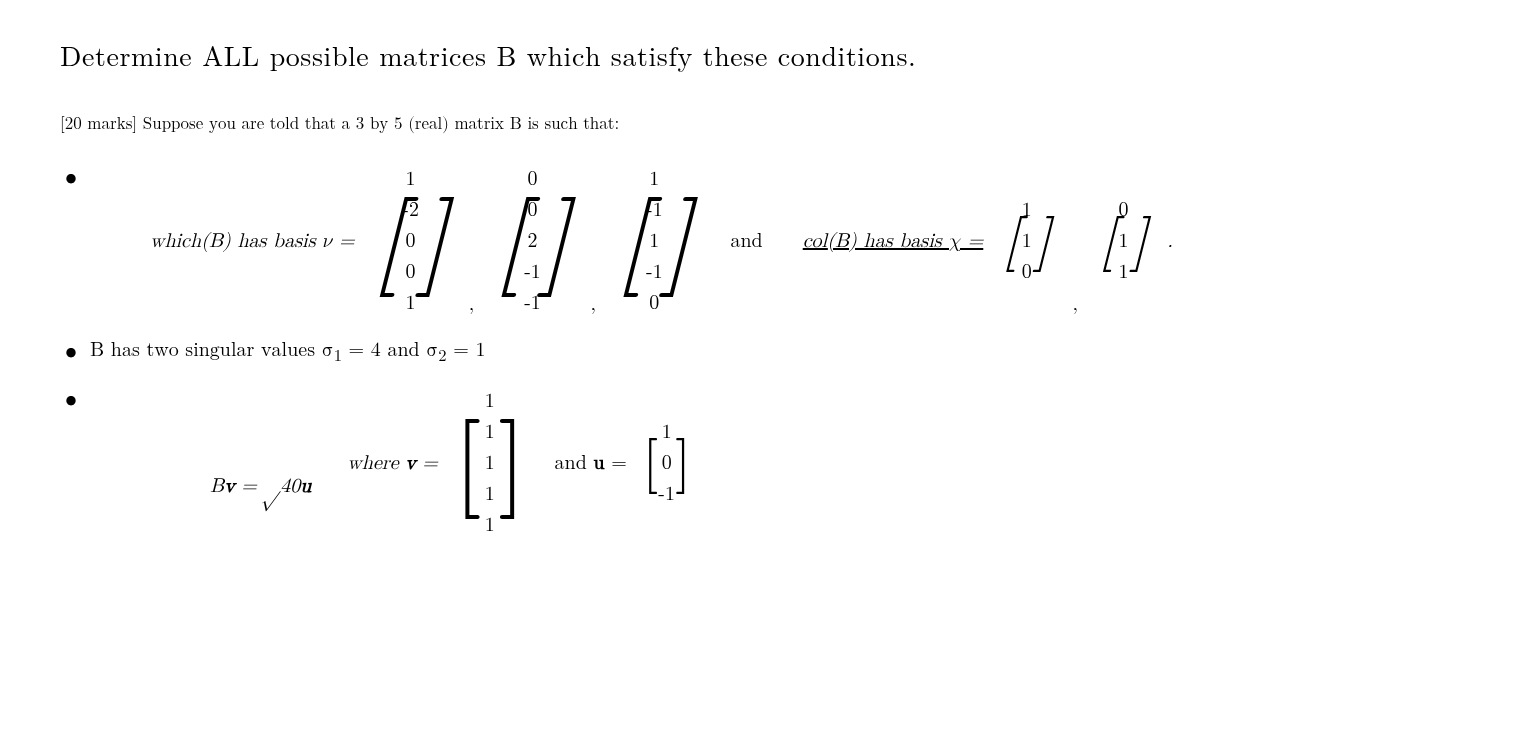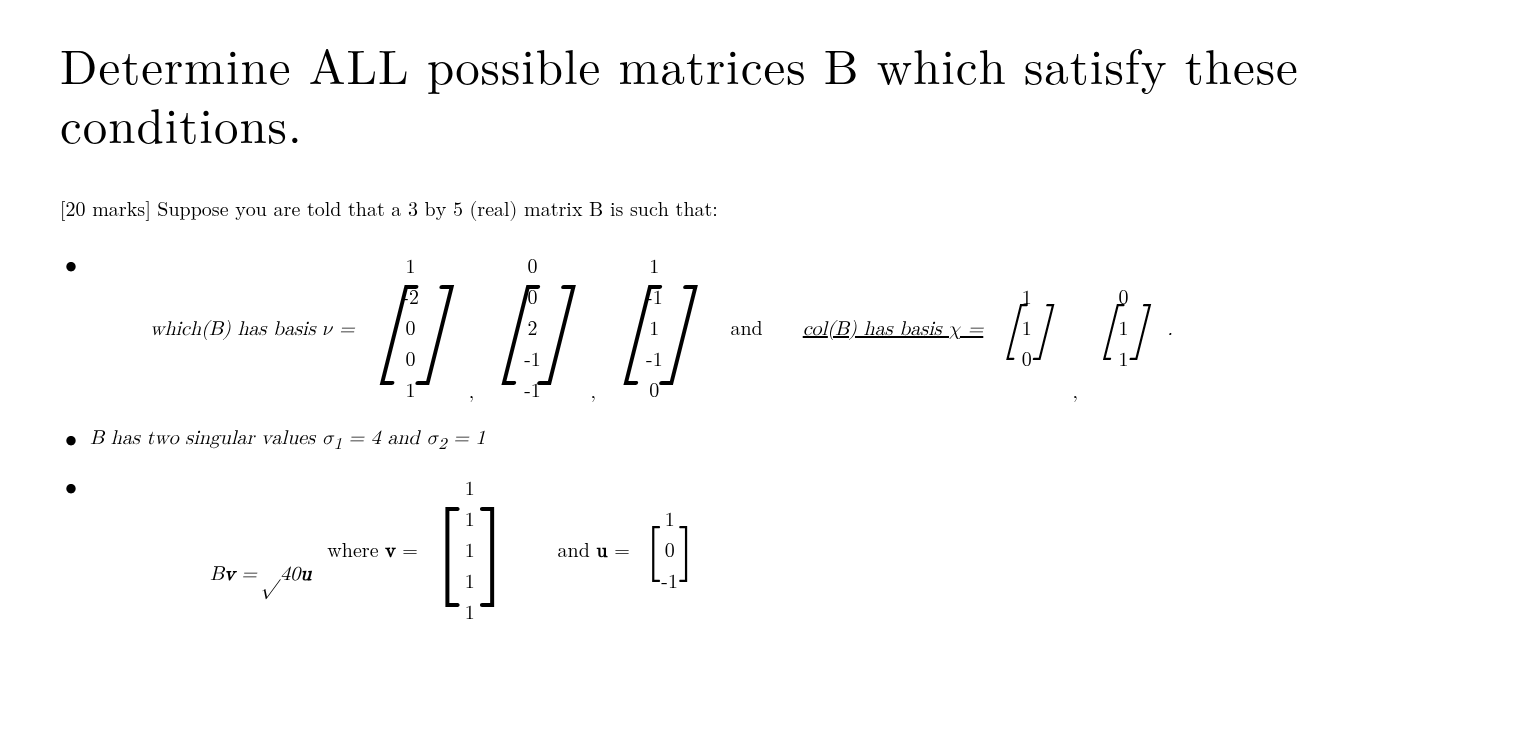--- a/index.html
+++ b/index.html
@@ -7,28 +7,28 @@
       background: #fff;
       font-family: 'Computer Modern', 'Latin Modern Math', Georgia, serif;
       font-size: 20px;
       color: #000;
       padding: 40px 60px;
       width: 1514px;
       min-height: 746px;
     }
 
     .title {
-      font-size: 49px;
+      font-size: 28px;
       font-weight: normal;
       margin-bottom: 40px;
       letter-spacing: 0.02em;
     }
 
     .problem-statement {
-      font-size: 20px;
+      font-size: 17px;
       margin-bottom: 30px;
     }
 
     .bullet-list {
       list-style: none;
       padding-left: 30px;
     }
 
     .bullet-list > li {
       position: relative;
@@ -228,33 +228,33 @@
             </div>
         </div>
         <span style="font-size:2.8em;line-height:1;font-weight:100;">]</span>
       </div>
 
       <span>.</span>
     </div>
   </li>
 
   <li>
-    <span style="font-style:italic;margin-top:32px;">
+    <span style="margin-top:32px;">
       B has two singular values σ<sub>1</sub> = 4 and σ<sub>2</sub> = 1
     </span>
   </li>
 
   <li>
     <div class="bv-row">
 
       <span style="font-style:italic;margin-top:46px;">
         <i>B</i><b>v</b> = √40<b>u</b>
       </span>
 
-      <span style="">
+      <span style="margin-left: 20px; font-style: italic;">
         where <b>v</b> =
       </span>
 
       <div class="mat-wrap">
         <span class="big-bracket">[</span>
         <div class="mat-content">
           <div class="mat-row-data">
               <span class="matrix-cell">1</span>
             </div>
           <div class="mat-row-data">
@@ -266,21 +266,21 @@
           <div class="mat-row-data">
               <span class="matrix-cell">1</span>
             </div>
           <div class="mat-row-data">
               <span class="matrix-cell">1</span>
             </div>
         </div>
         <span class="big-bracket">]</span>
       </div>
 
-      <span style="margin-left: 36px;">
+      <span style="margin-left: 13px;">
         and <b>u</b> =
       </span>
 
       <div class="mat-wrap">
         <span style="font-size:2.8em;line-height:1;font-weight:100;">[</span>
         <div class="mat-content">
           <div class="mat-row-data">
               <span class="matrix-cell">1</span>
             </div>
           <div class="mat-row-data">

